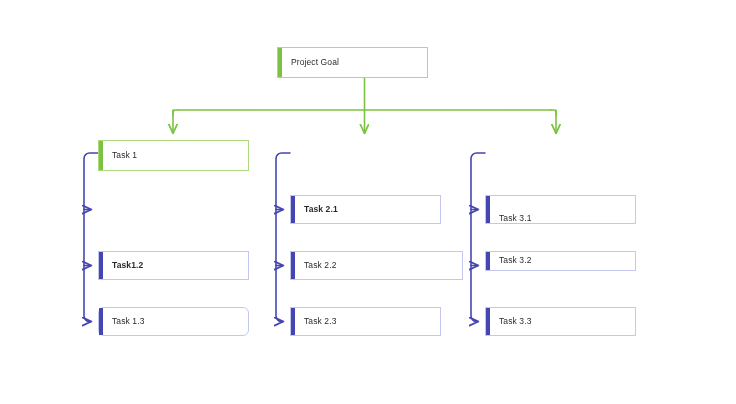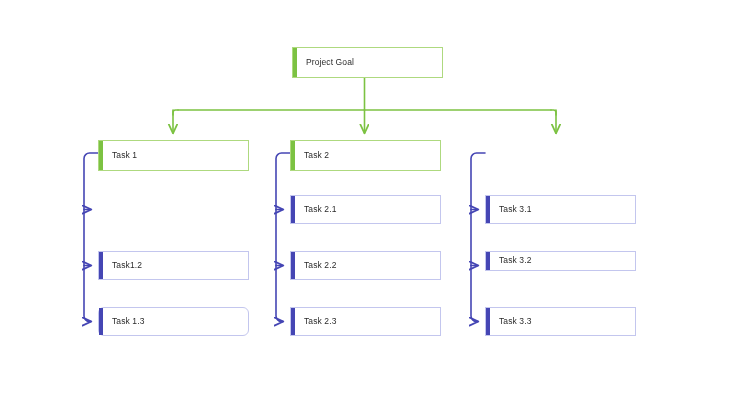--- a/index.html
+++ b/index.html
@@ -108,56 +108,52 @@
     </g>
 
     <g fill="none" stroke="#4546b4" stroke-width="1.6" stroke-linecap="round" stroke-linejoin="round">
       <path d="M485,153 L476.5,153 A5.5,5.5 0 0 0 471,158.5 L471,316 A5.5,5.5 0 0 0 476.5,321.5 L478,321.5"></path>
       <path d="M471,209.5 L478,209.5" marker-end="url(#arrow-blue)"></path>
       <path d="M471,265.5 L478,265.5" marker-end="url(#arrow-blue)"></path>
       <path d="M476,321.5 L478,321.5" marker-end="url(#arrow-blue)"></path>
     </g>
   </svg>
 
-  <div class="node green" style="left:292px; top:47px; width:151px; height:31px;">
+  <div class="node green" style="left:277px; top:47px; width:151px; height:31px;">
     <span class="accent"></span>
     <span class="label">Project Goal</span>
   </div>
 
   <div class="node green" style="left:98px; top:140px; width:151px; height:31px;">
     <span class="accent"></span>
     <span class="label">Task 1</span>
   </div>
-  <div class="node blue" style="left:98px; top:251px; width:151px; height:29px;">
+  <div class="node blue" style="left:98px; top:251px; width:151px; height:29px;font-weight:bold;">
     <span class="accent"></span>
     <span class="label">Task1.2</span>
   </div>
   <div class="node blue" style="left:98px; top:307px; width:151px; height:29px;border-radius:6px;">
     <span class="accent"></span>
     <span class="label">Task 1.3</span>
   </div>
 
-  <div class="node green" style="left:290px; top:140px; width:151px; height:31px;">
-    <span class="accent"></span>
-    <span class="label">Task 2</span>
-  </div>
-  <div class="node blue" style="left:290px; top:195px; width:151px; height:29px;">
+  <div class="node blue" style="left:290px; top:195px; width:151px; height:29px;font-weight:bold;">
     <span class="accent"></span>
     <span class="label">Task 2.1</span>
   </div>
-  <div class="node blue" style="left:290px; top:251px; width:151px; height:29px;">
+  <div class="node blue" style="left:290px; top:251px; width:173px; height:29px;">
     <span class="accent"></span>
     <span class="label">Task 2.2</span>
   </div>
   <div class="node blue" style="left:290px; top:307px; width:151px; height:29px;">
     <span class="accent"></span>
     <span class="label">Task 2.3</span>
   </div>
 
-  <div class="node blue" style="left:485px; top:195px; width:151px; height:29px;">
+  <div class="node blue" style="left:485px; top:195px; width:151px; height:29px;align-items:flex-end;">
     <span class="accent"></span>
     <span class="label">Task 3.1</span>
   </div>
   <div class="node blue" style="left:485px; top:251px; width:151px; height:20px;">
     <span class="accent"></span>
     <span class="label">Task 3.2</span>
   </div>
   <div class="node blue" style="left:485px; top:307px; width:151px; height:29px;">
     <span class="accent"></span>
     <span class="label">Task 3.3</span>

